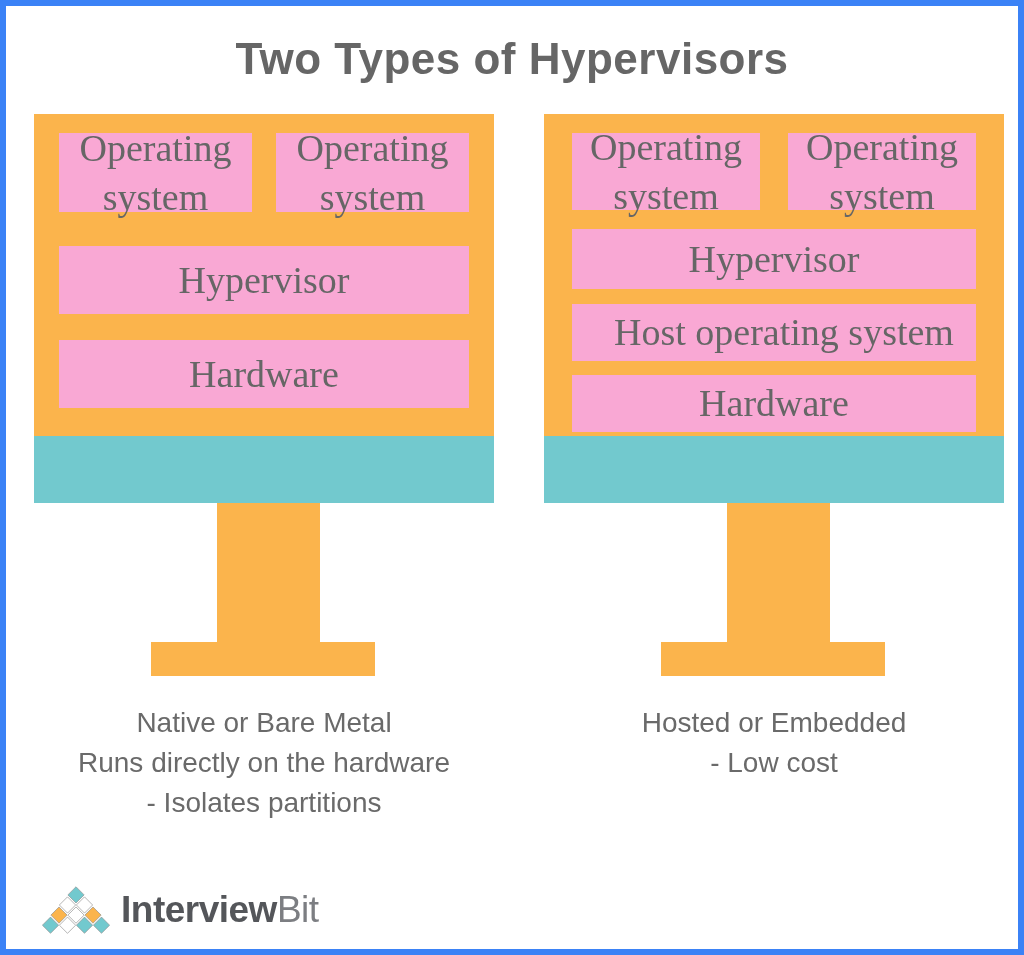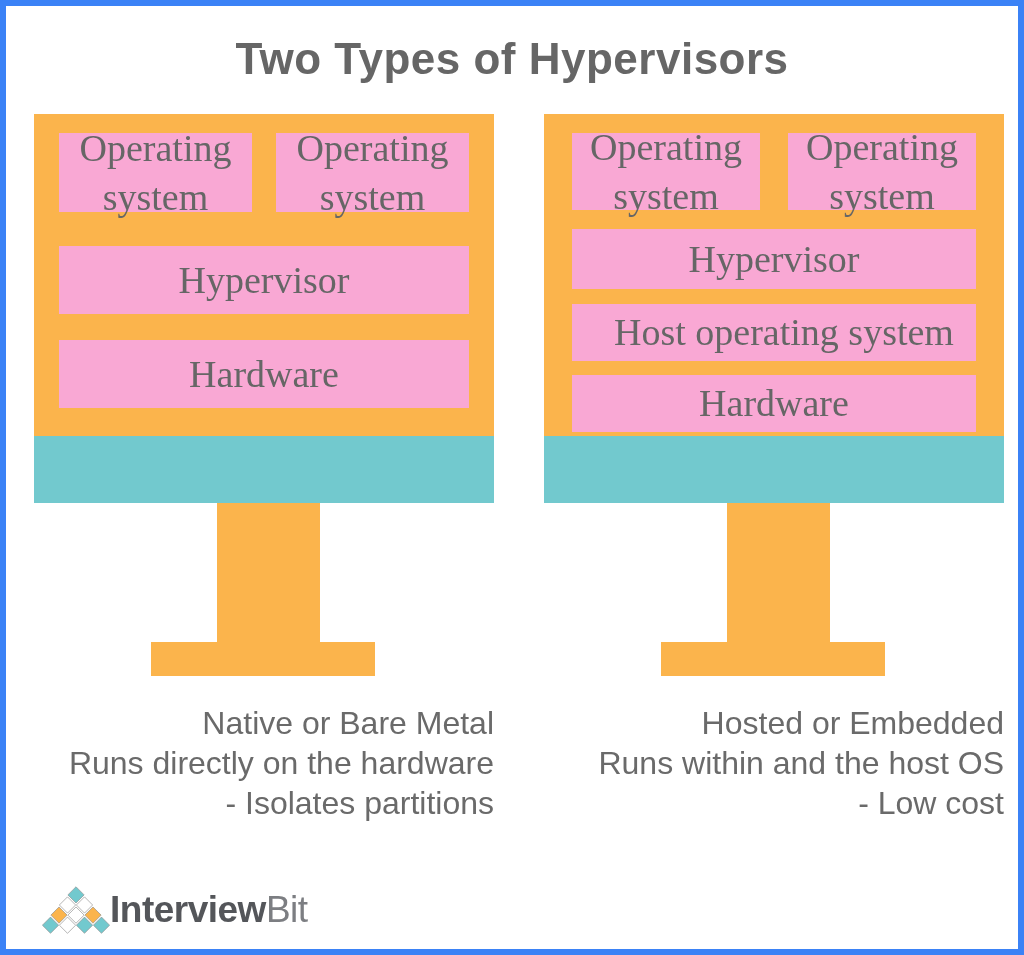--- a/index.html
+++ b/index.html
@@ -84,35 +84,36 @@
     top: 528px; left: 117px;
     width: 224px; height: 34px;
     background: #FBB44C;
   }
 
   
   .caption {
     position: absolute;
     top: 697px;
     width: 460px;
-    text-align: right;
-    font-size: 32px;
+    text-align: center;
+    font-size: 28px;
     line-height: 40px;
     color: #6A6A6A;
   }
   .caption.left-caption  { left: 28px; }
   .caption.right-caption { left: 538px; }
 
   
   .logo {
     position: absolute;
     left: 36px;
     top: 880px;
     display: flex;
     align-items: center;
+    gap: 11px;
   }
   .logo svg { display: block; }
   .logo-text { font-size: 37px; letter-spacing: -0.5px; white-space: nowrap; }
   .lt-bold  { font-weight: 700; color: #54565A; }
   .lt-light { font-weight: 400; color: #7C7E82; }
 </style>
 </head>
 <body>
 
 <div class="canvas">
@@ -149,21 +150,20 @@
   </section>
 
   <div class="caption left-caption">
     <div>Native or Bare Metal</div>
     <div>Runs directly on the hardware</div>
     <div>- Isolates partitions</div>
   </div>
 
   <div class="caption right-caption">
     <div>Hosted or Embedded</div>
-    <div>Runs within and the host OS</div>
     <div>- Low cost</div>
   </div>
 
   <div class="logo">
     <svg width="68" height="48" viewBox="0 0 72 50" xmlns="http://www.w3.org/2000/svg">
 
       <polygon points="36,0.4 44.6,9 36,17.6 27.4,9" stroke="#909090" stroke-width="0.7" fill="#72C9CE"></polygon>
 
       <polygon points="27,11.1 35.6,19.7 27,28.3 18.4,19.7" stroke="#909090" stroke-width="0.7" fill="#FFFFFF"></polygon>
       <polygon points="45,11.1 53.6,19.7 45,28.3 36.4,19.7" stroke="#909090" stroke-width="0.7" fill="#FFFFFF"></polygon>

